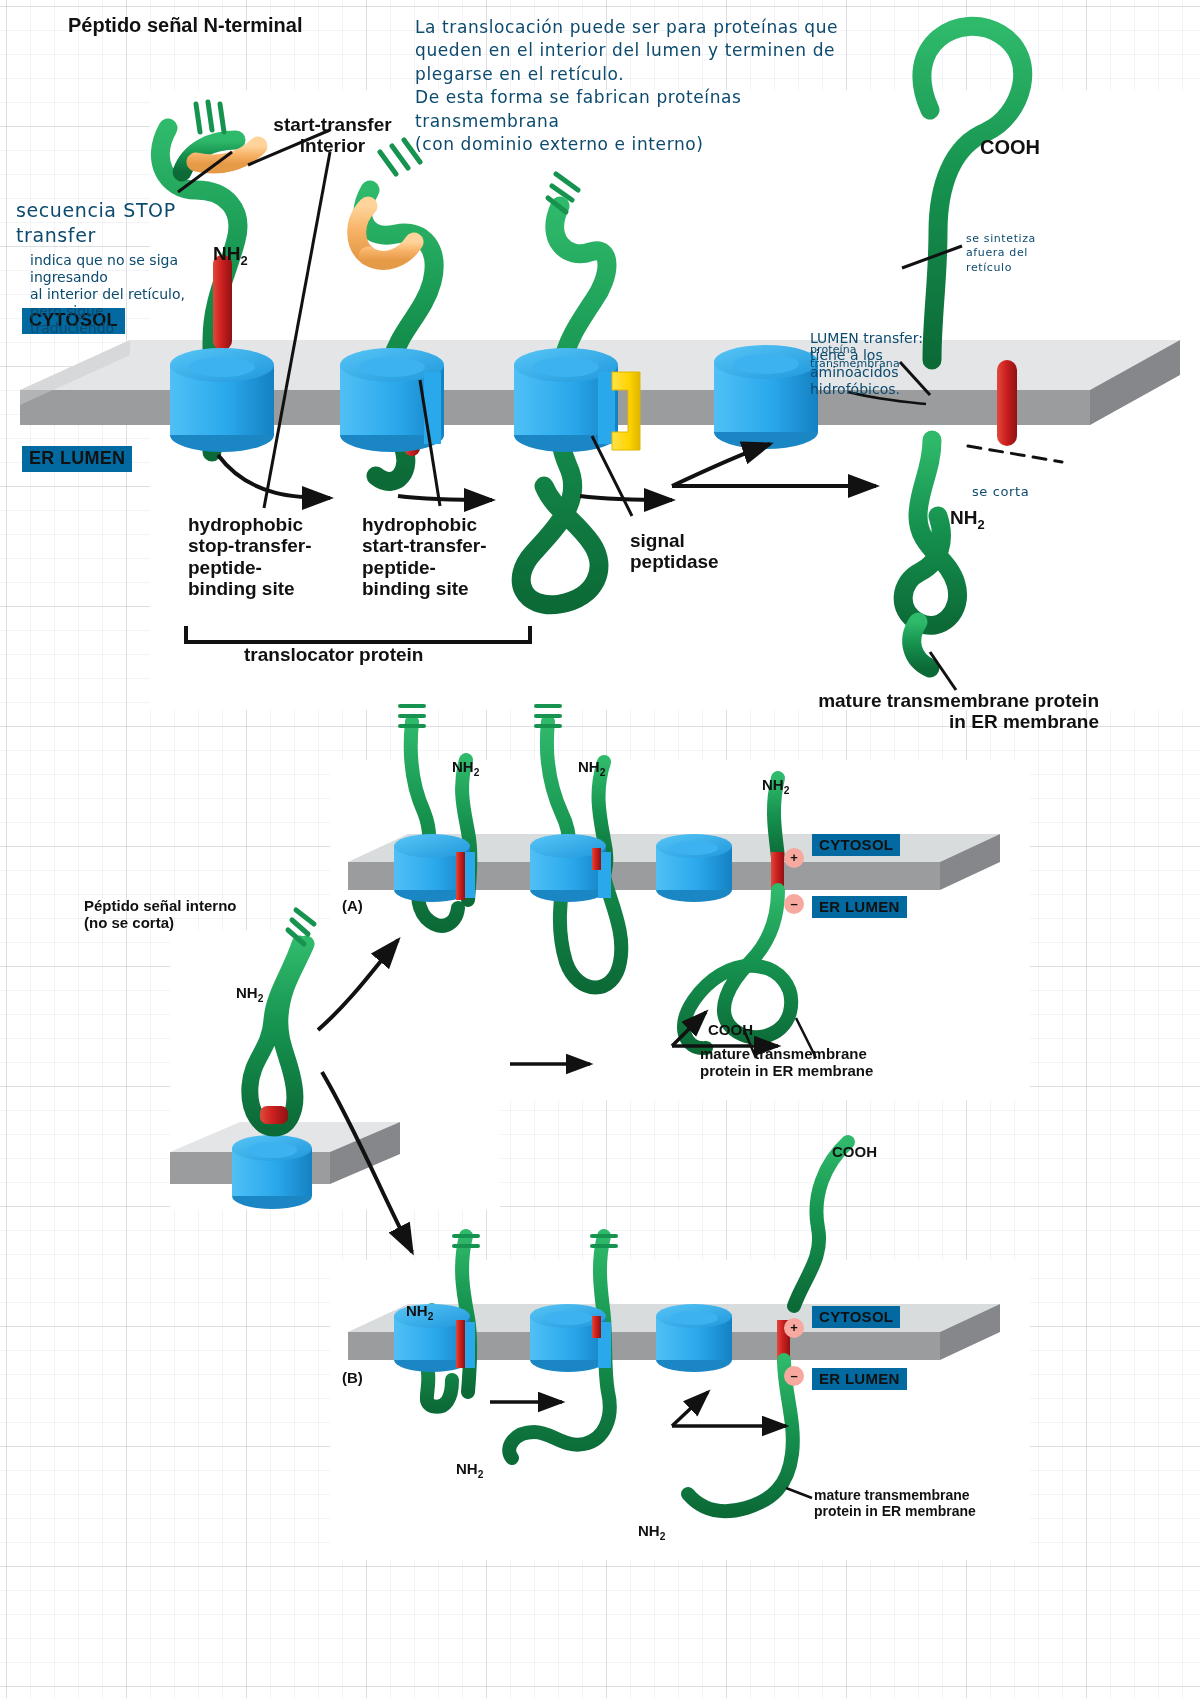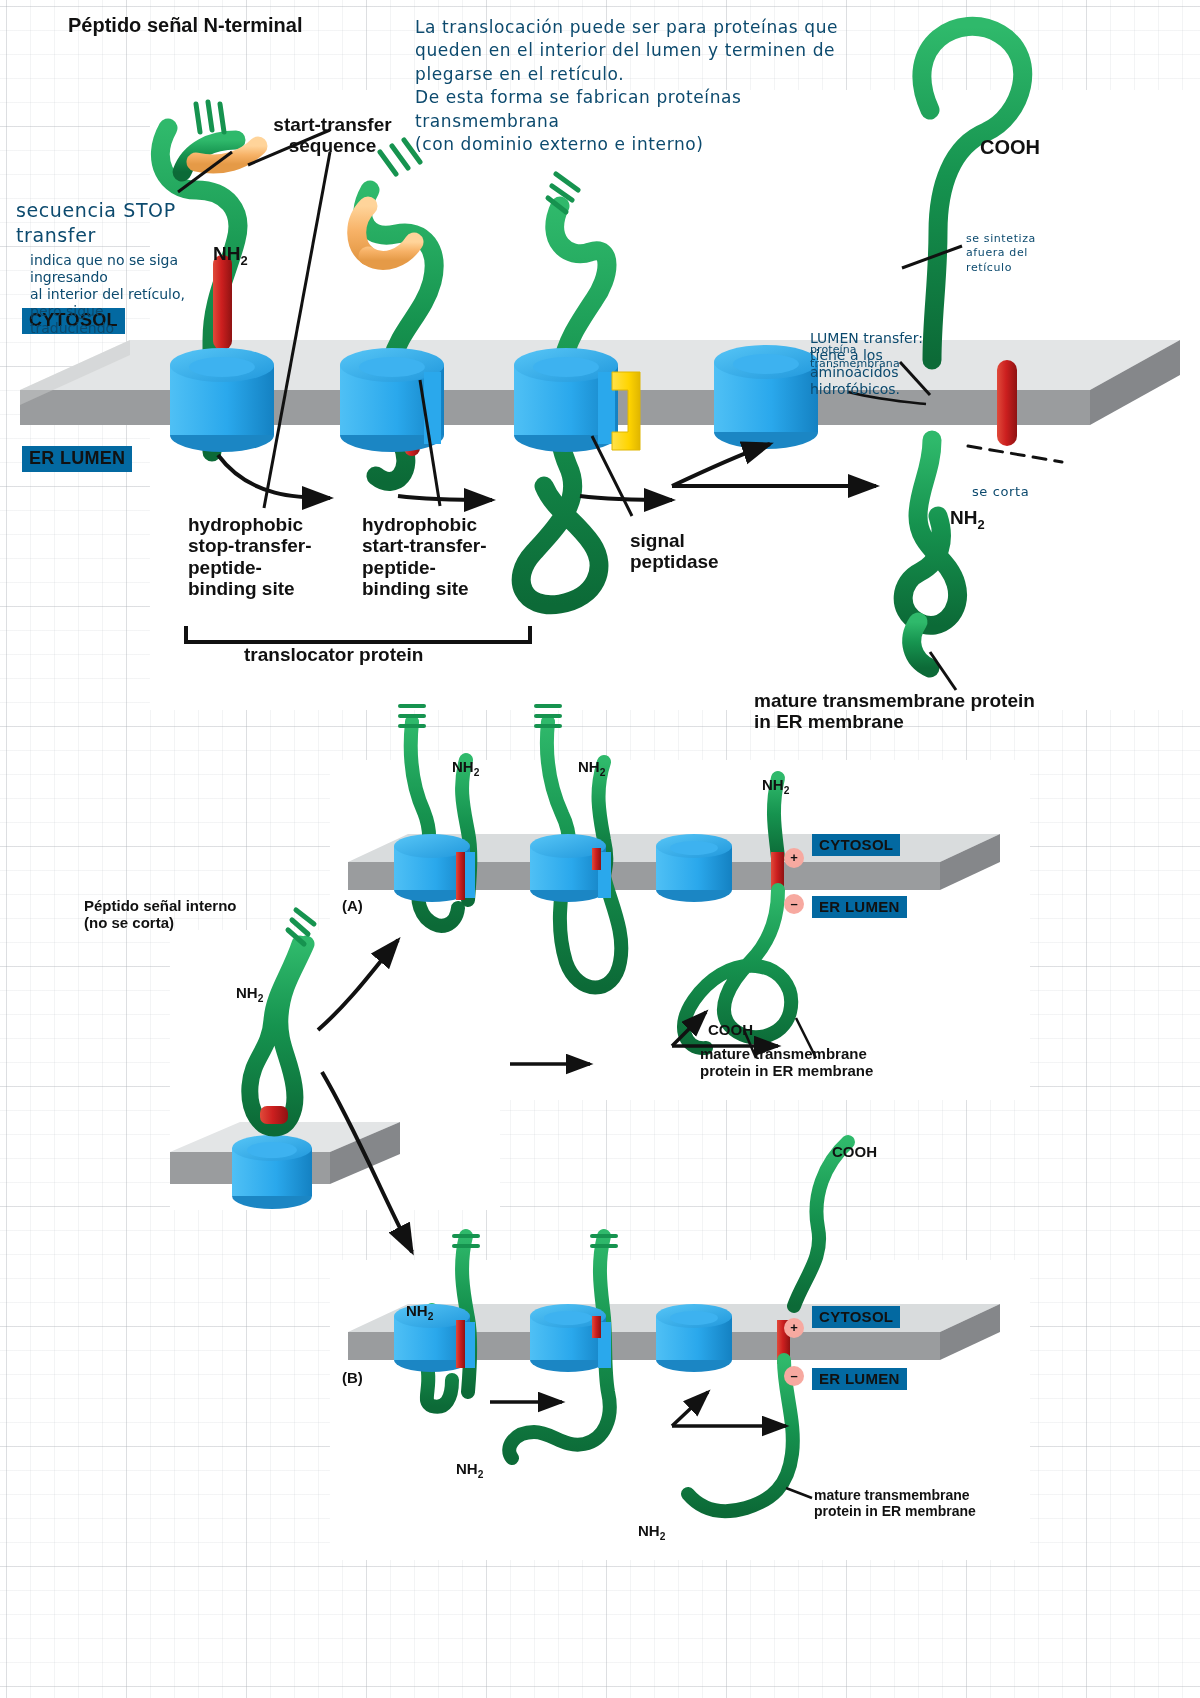--- a/index.html
+++ b/index.html
@@ -388,21 +388,21 @@
 De esta forma se fabrican proteínas transmembrana
 (con dominio externo e interno)</div>
 
 <div class="hw h18" style="left:16px; top:198px; width:210px;">secuencia STOP
       transfer</div>
 <div class="hw h8" style="left:30px; top:252px; width:170px;">indica que no se siga ingresando
 al interior del retículo, pero sigue
 traduciendo</div>
 
 <div class="lbl b19" style="left:250px; top:114px; text-align:center; width:165px;">start-transfer
-sequence</div>
+interior</div>
 
 <div class="lbl b19" style="left:213px; top:222px;">
   <span>NH</span><span class="sub">2</span>
 </div>
 
 <div class="hl s18" style="left:22px; top:308px;">CYTOSOL</div>
 <div class="hl s18" style="left:22px; top:446px;">ER LUMEN</div>
 
 <div class="lbl b19" style="left:188px; top:514px; width:170px;">hydrophobic
 stop-transfer-
@@ -422,21 +422,21 @@
 </div>
 
 <div class="hw h15" style="left:966px; top:232px; width:140px;">se sintetiza
 afuera del
 retículo</div>
 <div class="hw h9" style="left:810px; top:314px; width:135px; font-size:11px;margin-top:29px;">proteína transmembrana</div>
 <div class="hw h8" style="left:810px; top:330px; width:130px;">LUMEN transfer: tiene a los
 aminoácidos hidrofóbicos.</div>
 <div class="hw h13" style="left:972px; top:452px;">se corta</div>
 
-<div class="lbl b19" style="left:754px; top:690px; width:345px;">mature transmembrane protein
+<div class="lbl b19" style="left:754px; top:690px; width:345px;text-align:right;">mature transmembrane protein
 in ER membrane</div>
 
 <div class="lbl b15" style="left:84px; top:898px; width:220px;">Péptido señal interno
 (no se corta)</div>
 
 <div class="lbl b15" style="left:342px; top:898px;">(A)</div>
 <div class="lbl b15" style="left:342px; top:1370px;">(B)</div>
 
 <div class="lbl b15" style="left:236px; top:968px;">
   <span>NH</span><span class="sub">2</span>

